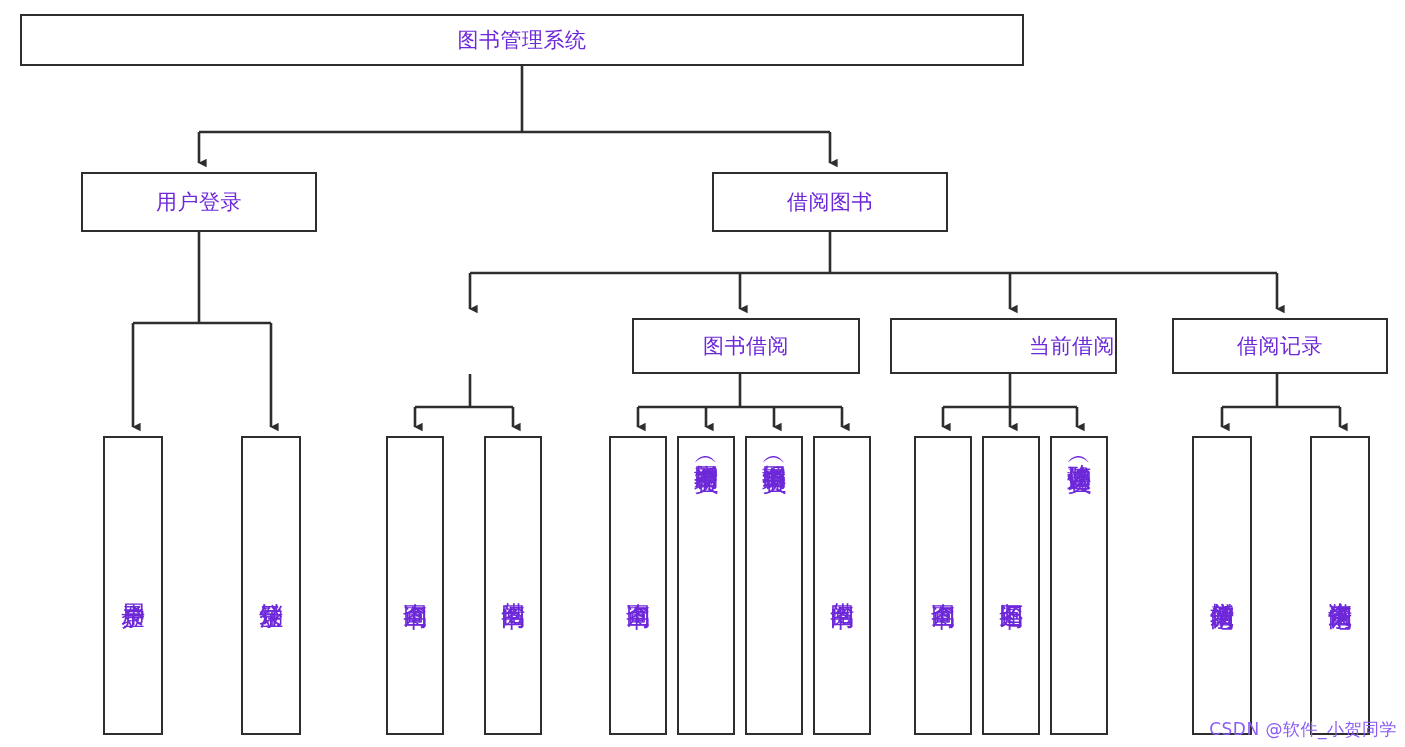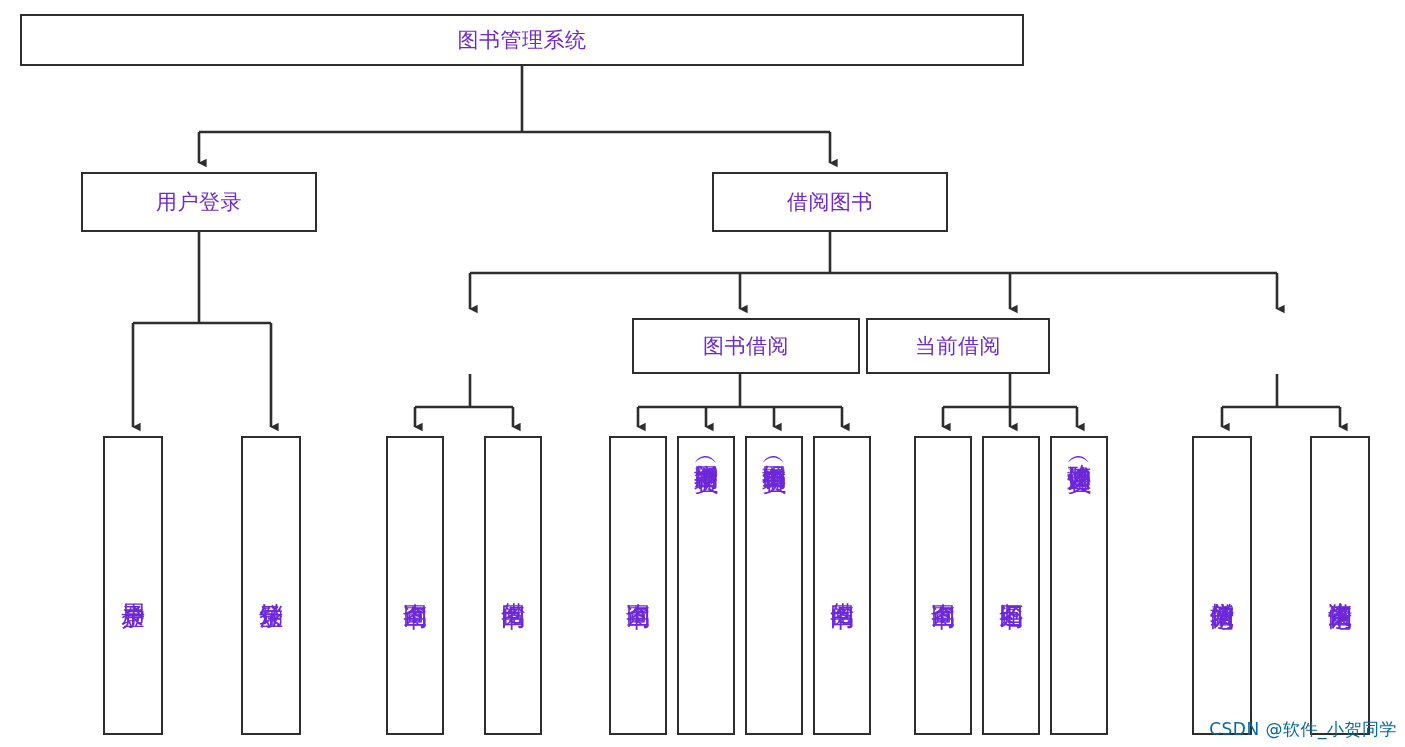--- a/index.html
+++ b/index.html
@@ -61,21 +61,21 @@
   }
   .node.vert.mid {
     align-items: center;
     padding-top: 0;
   }
   .watermark {
     position: absolute;
     right: 8px;
     bottom: 6px;
     font-size: 17px;
-    color: #0369a1;
+    color: #8b5cf6;
     letter-spacing: 0.5px;
     z-index: 5;
     white-space: nowrap;
   }
 </style>
 </head>
 <body>
 
 <div id="canvas">
 
@@ -136,22 +136,25 @@
   <div class="node horiz" style="left:81px; top:172px; width:236px; height:60px;">
     <span class="lbl">用户登录</span>
   </div>
   <div class="node horiz" style="left:712px; top:172px; width:236px; height:60px;">
     <span class="lbl">借阅图书</span>
   </div>
 
   <div class="node horiz" style="left:632px; top:318px; width:228px; height:56px;">
     <span class="lbl">图书借阅</span>
   </div>
-  <div class="node horiz" style="left:866px; top:318px; width:184px; height:56px;">
+  <div class="node horiz" style="left:890px; top:318px; width:227px; height:56px;justify-content:flex-end;">
     <span class="lbl">当前借阅</span>
+  </div>
+  <div class="node horiz" style="left:1172px; top:318px; width:216px; height:56px;">
+    <span class="lbl">借阅记录</span>
   </div>
 
   <div class="node vert mid" style="left:103px; top:436px; width:60px; height:299px;">
     <span class="lbl">用户登录</span>
   </div>
   <div class="node vert mid" style="left:241px; top:436px; width:60px; height:299px;">
     <span class="lbl">注销登录</span>
   </div>
 
   <div class="node vert mid" style="left:386px; top:436px; width:58px; height:299px;">

